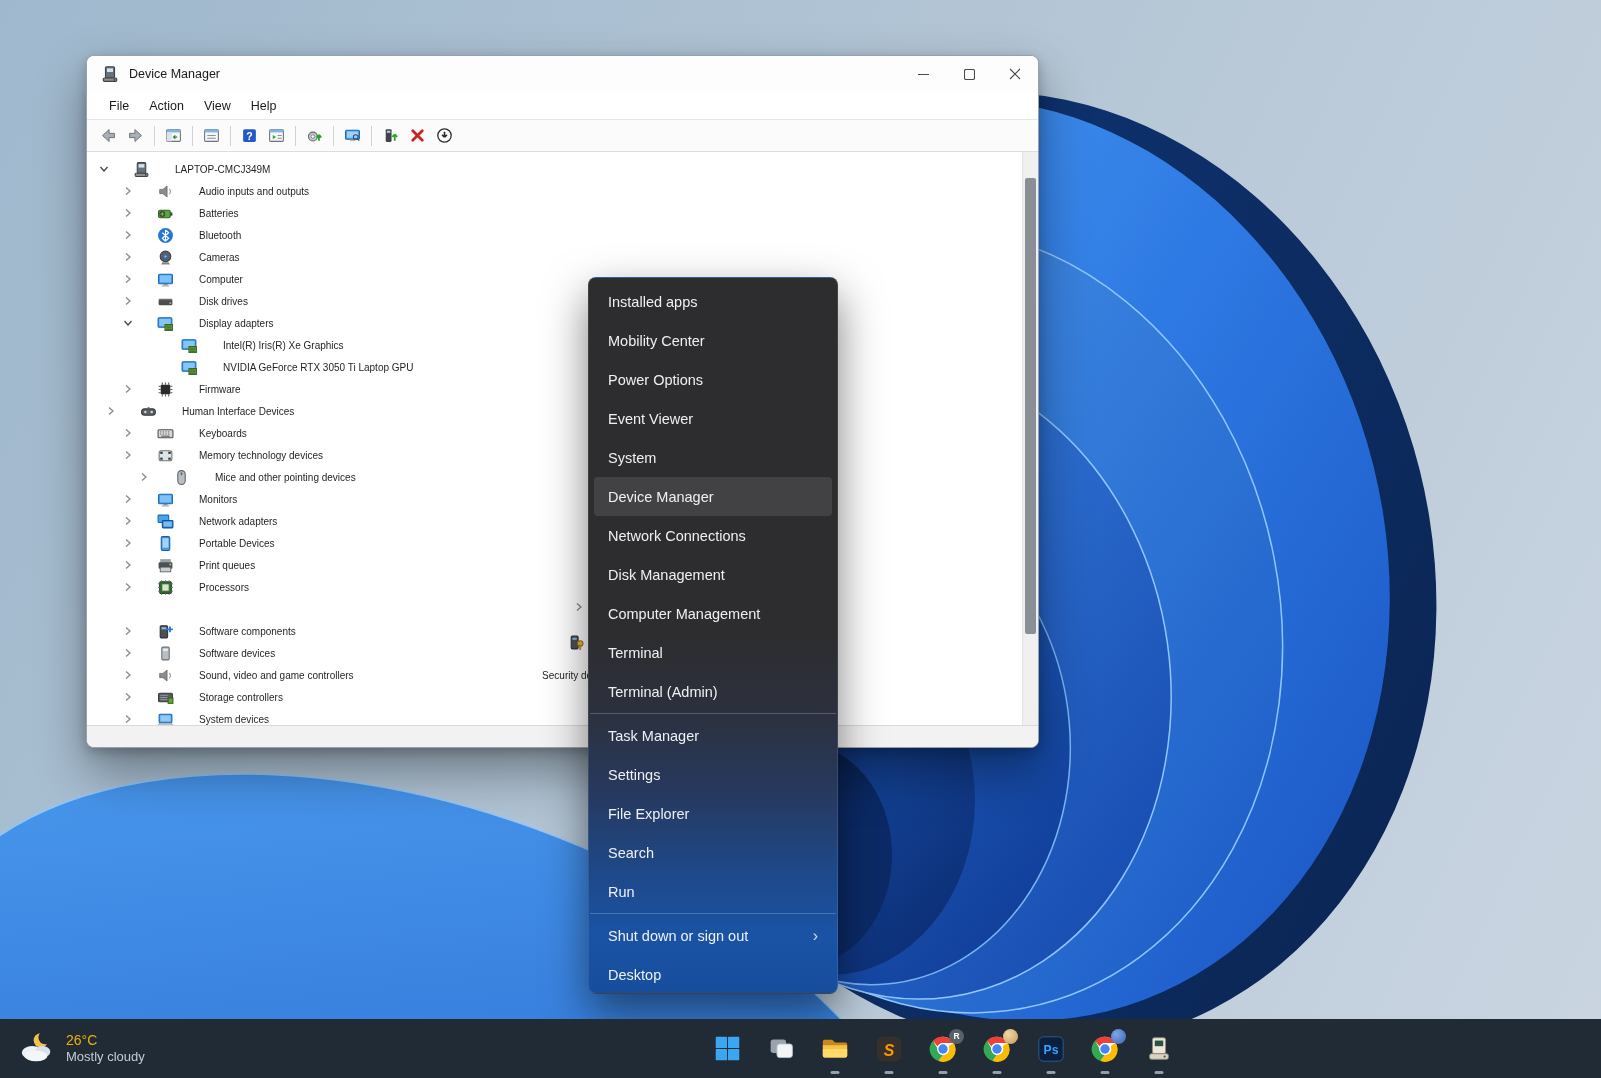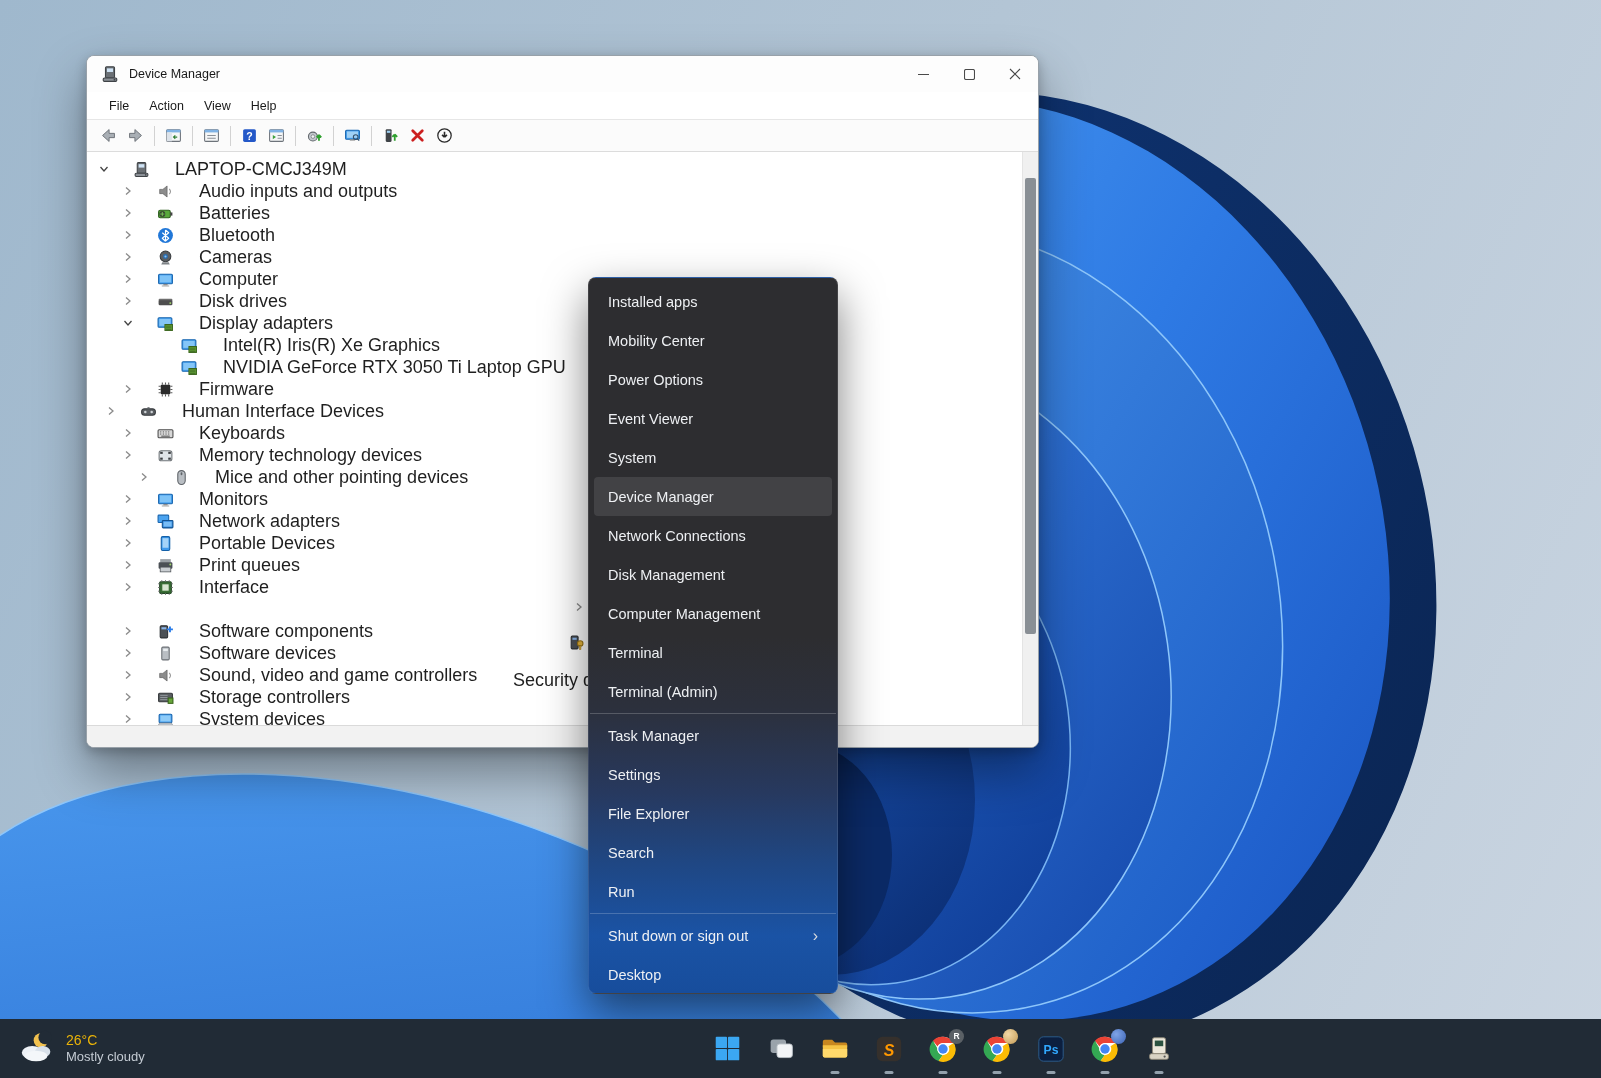--- a/index.html
+++ b/index.html
@@ -20,21 +20,21 @@
   .ctrl{width:46px;height:100%;display:flex;align-items:center;justify-content:center;background:transparent;border:0;cursor:default;}
   .menubar{height:27px;flex:none;display:flex;align-items:center;padding:0 12px;background:#fff;
     border-bottom:1px solid #e6e6e6;font-size:12.5px;color:#1a1a1a;}
   .menubar .mitem{padding:3px 10px;}
   .toolbar{height:31px;flex:none;display:flex;align-items:center;padding:0 8px;background:#fbfbfb;
     border-bottom:1px solid #dcdcdc;}
   .tbtn{width:27px;height:25px;display:flex;align-items:center;justify-content:center;}
   .tsep{width:1px;height:20px;background:#d2d2d2;margin:0 5px;flex:none;}
   .content{position:relative;flex:1;background:#fff;overflow:hidden;}
   .tree{padding-top:6px;}
-  .trow{height:22px;display:flex;align-items:center;font-size:18px;color:#1f1f1f;white-space:nowrap;gap:19px;}
+  .trow{height:22px;display:flex;align-items:center;font-size:10px;color:#1f1f1f;white-space:nowrap;gap:19px;}
   .chev{width:17px;height:17px;flex:none;display:flex;align-items:center;justify-content:center;}
   .ticon{width:17px;height:17px;flex:none;margin:0 6px 0 2px;display:flex;}
   .scrollbar{position:absolute;top:0;right:0;width:15px;bottom:0;background:#f0f0f0;border-left:1px solid #e4e4e4;}
   .sthumb{position:absolute;left:2px;right:2px;top:26px;height:456px;background:#898f95;border-radius:2px;}
   .statusbar{height:21px;flex:none;background:#f2f2f2;border-top:1px solid #dadada;}
 
   
   .winx{position:absolute;left:588px;top:277px;width:250px;height:717px;z-index:5;
     border-radius:8px;border:1px solid rgba(255,255,255,.10);box-sizing:border-box;
     box-shadow:0 18px 44px rgba(0,0,0,.5);padding:4px 0;overflow:hidden;
@@ -511,21 +511,21 @@
                 <path d="M3 1.5 7 5 3 8.5" fill="none" stroke="#8a8a8a" stroke-width="1.3"></path>
               </svg>
             </span>
             <span class="ticon">
               <svg viewBox="0 0 16 16" width="17" height="17">
                 <rect x="2.5" y="2.5" width="11" height="11" rx="1" fill="#3a6e35" stroke="#1f4420"></rect>
                 <rect x="5" y="5" width="6" height="6" fill="#d8e6d0"></rect>
                 <path d="M4.5 1v1.5M8 1v1.5M11.5 1v1.5M4.5 13.5V15M8 13.5V15M11.5 13.5V15M1 4.5h1.5M1 8h1.5M1 11.5h1.5M13.5 4.5H15M13.5 8H15M13.5 11.5H15" stroke="#777" stroke-width=".9"></path>
               </svg>
             </span>
-            <span>Interface</span>
+            <span>Processors</span>
           </div>
           <div class="trow" style="padding-left: 32px; flex-direction: column;">
             <span class="chev">
               <svg width="10" height="10" viewBox="0 0 10 10">
                 <path d="M3 1.5 7 5 3 8.5" fill="none" stroke="#8a8a8a" stroke-width="1.3"></path>
               </svg>
             </span>
             <span class="ticon">
               <svg viewBox="0 0 16 16" width="17" height="17">
                 <rect x="3" y="2" width="6.5" height="12" rx="1" fill="#4b5055" stroke="#2e3236"></rect>

